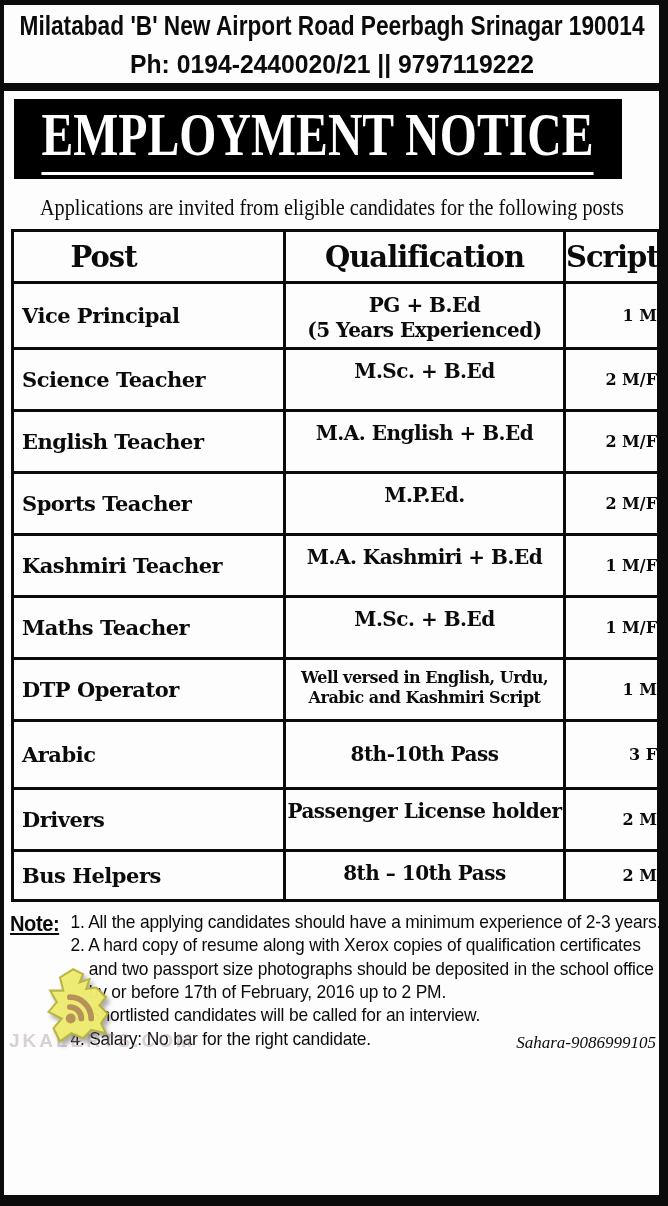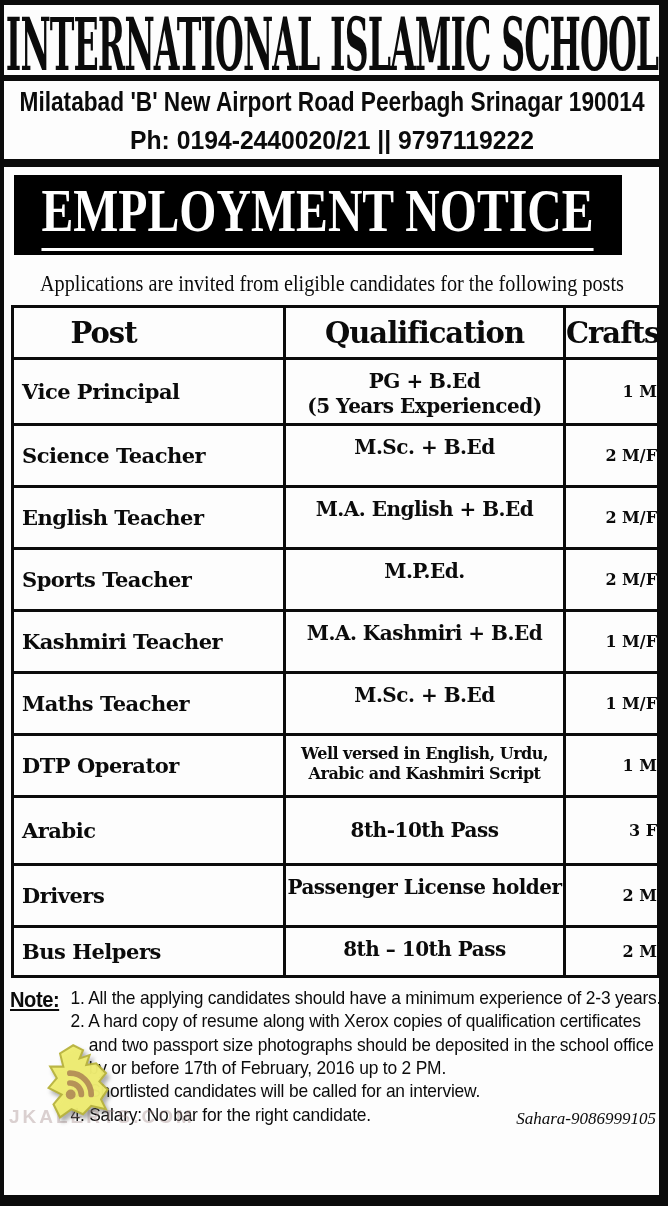--- a/index.html
+++ b/index.html
@@ -98,23 +98,20 @@
   .credit {
     position:absolute; right:3px; bottom:1px;
     font-family:"Liberation Serif", serif; font-style:italic; font-size:17px;
   }
 </style>
 </head>
 <body>
 
 <div class="page">
 
-  <header class="masthead">
-    <div class="school-name">INTERNATIONAL ISLAMIC SCHOOL</div>
-  </header>
 
   <section class="address-block">
     <div class="address-line">Milatabad 'B' New Airport Road Peerbagh Srinagar 190014</div>
     <div class="phone-line">Ph: 0194-2440020/21  || 9797119222</div>
   </section>
 
   <section class="banner-section">
     <div class="banner-box">
       <span class="banner-text">EMPLOYMENT NOTICE</span>
     </div>
@@ -124,21 +121,21 @@
   <table class="jobs">
     <colgroup>
         <col class="c1">
         <col class="c2">
         <col class="c3">
       </colgroup>
     <thead>
       <tr style="height:52px">
         <th class="h-post">Post</th>
         <th>Qualification</th>
-        <th>Crafts</th>
+        <th>Script</th>
       </tr>
     </thead>
     <tbody>
       <tr style="height:66px">
         <td class="c-post">Vice Principal</td>
         <td class="c-qual">
             <span class="q1">PG + B.Ed</span>
             <span class="q2">(5 Years Experienced)</span>
           </td>
         <td class="c-num">1 M</td>

